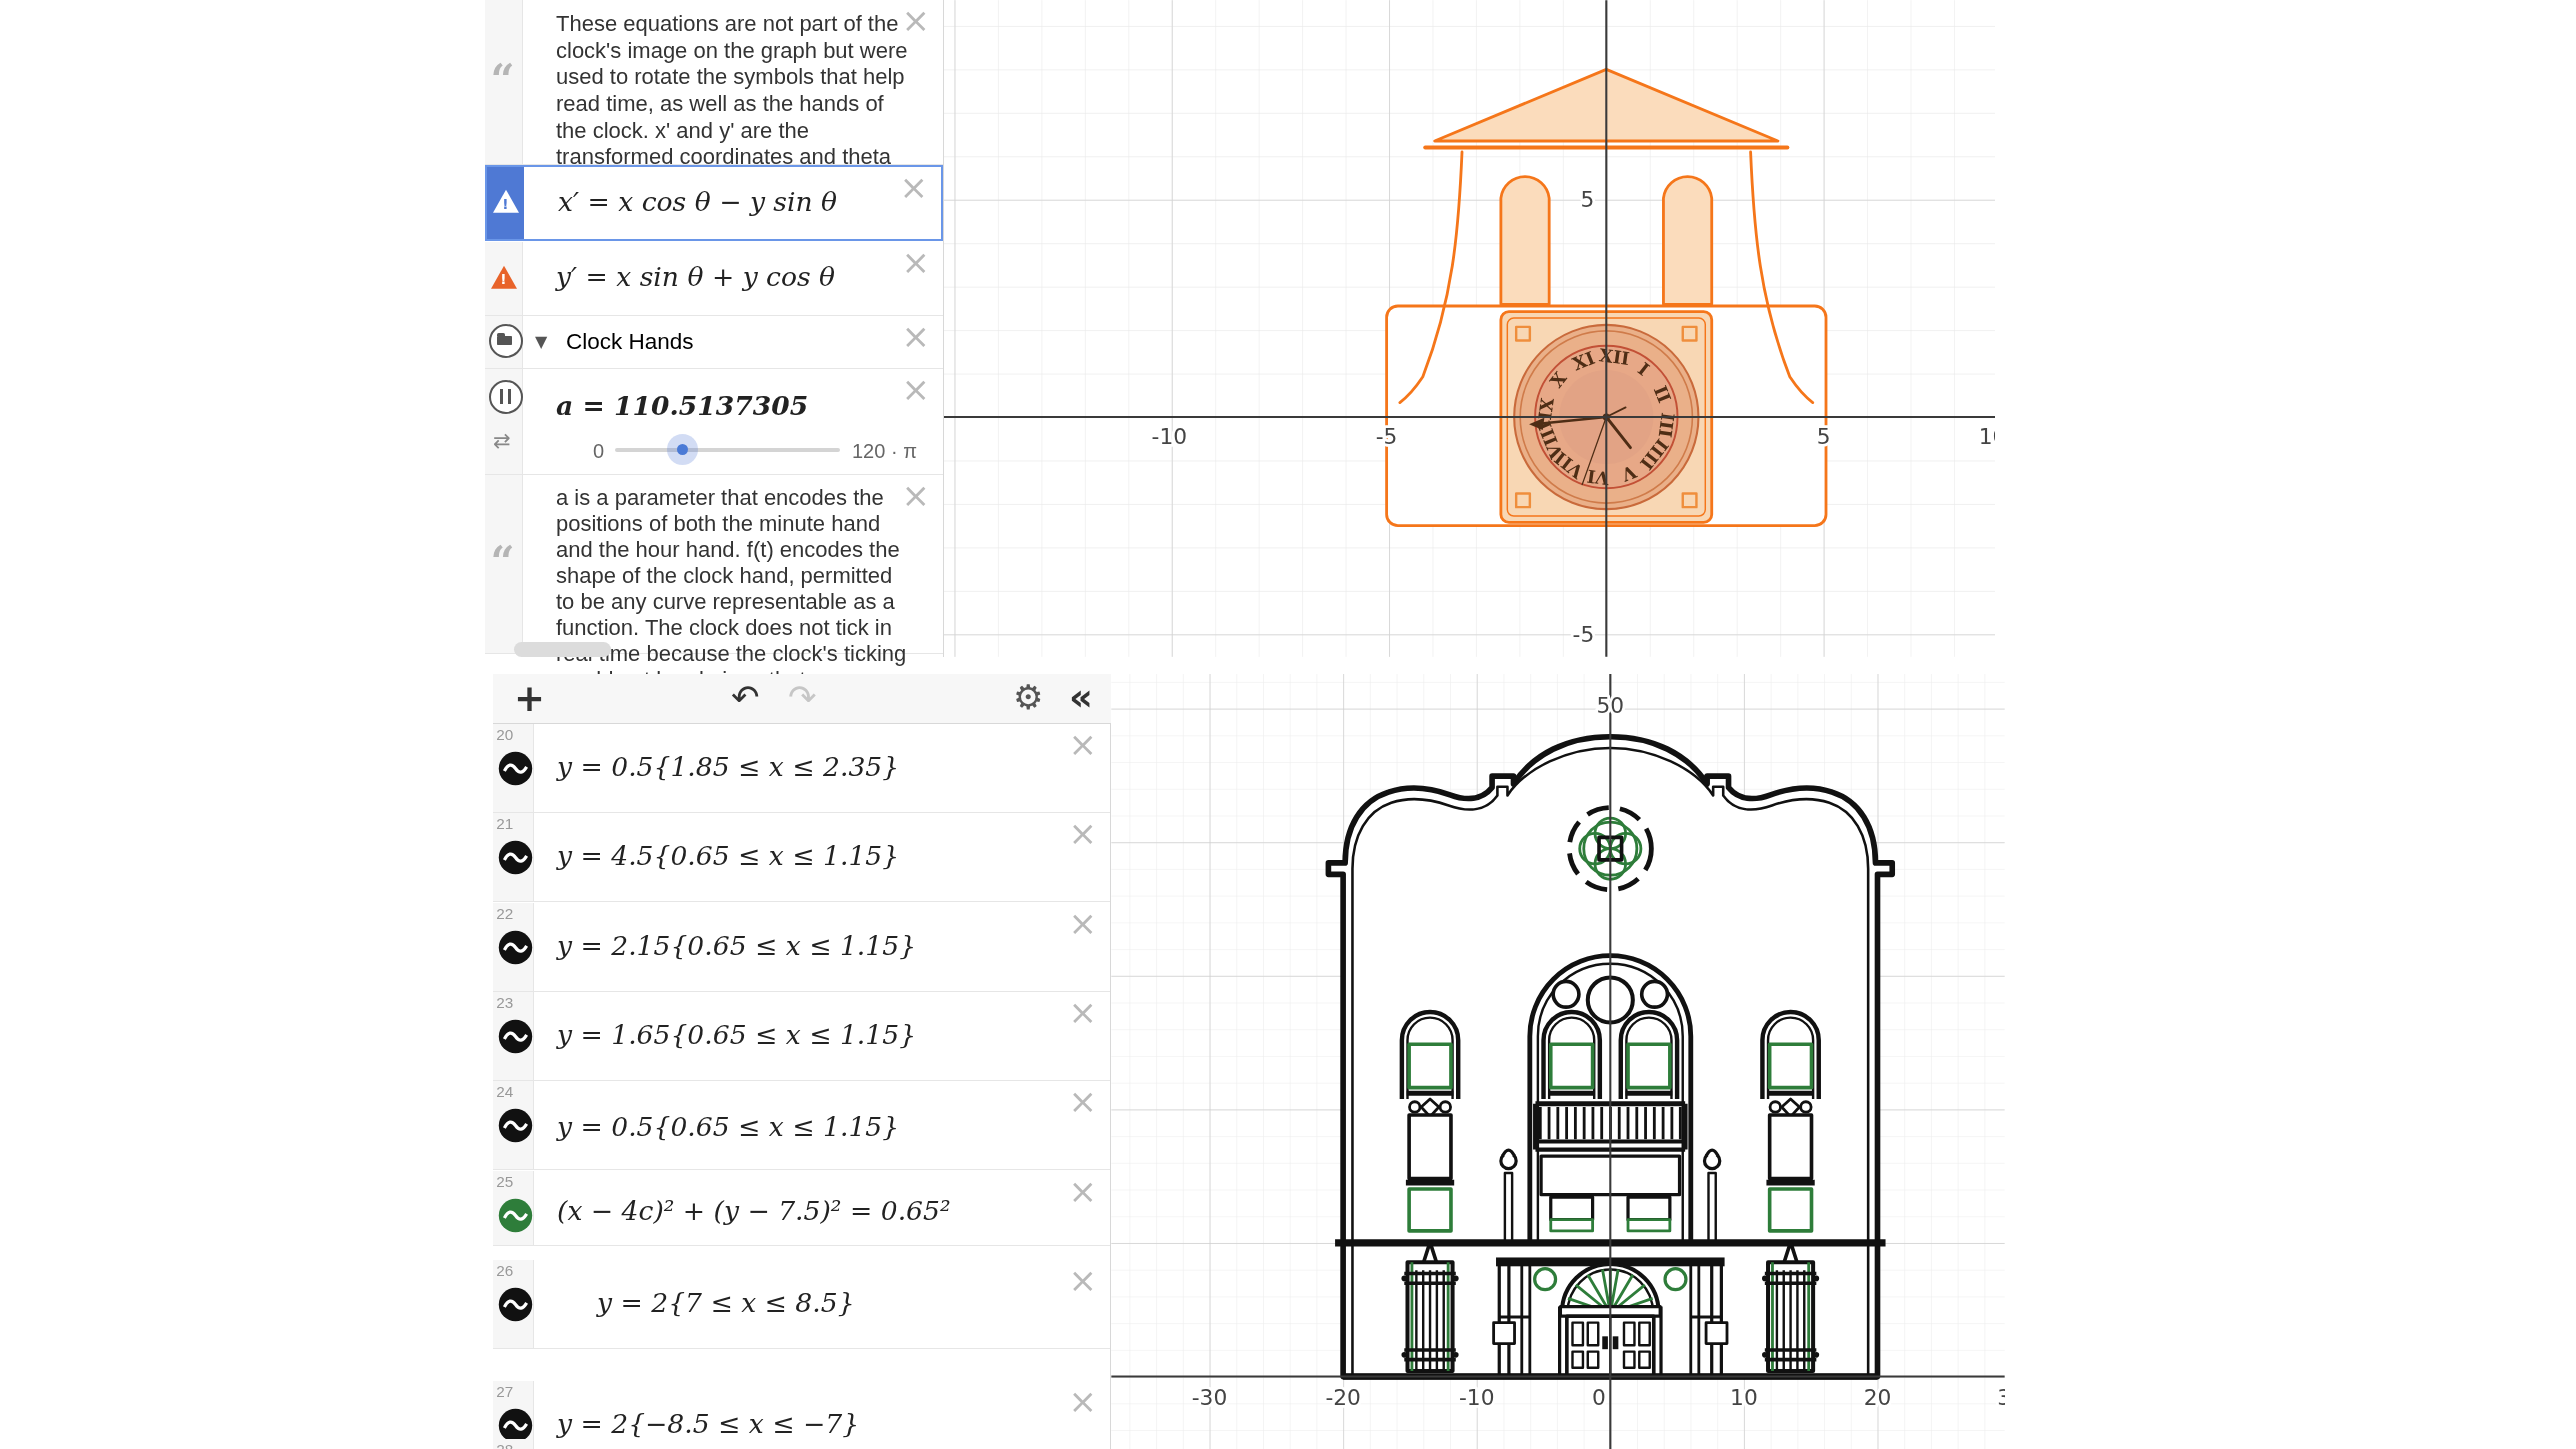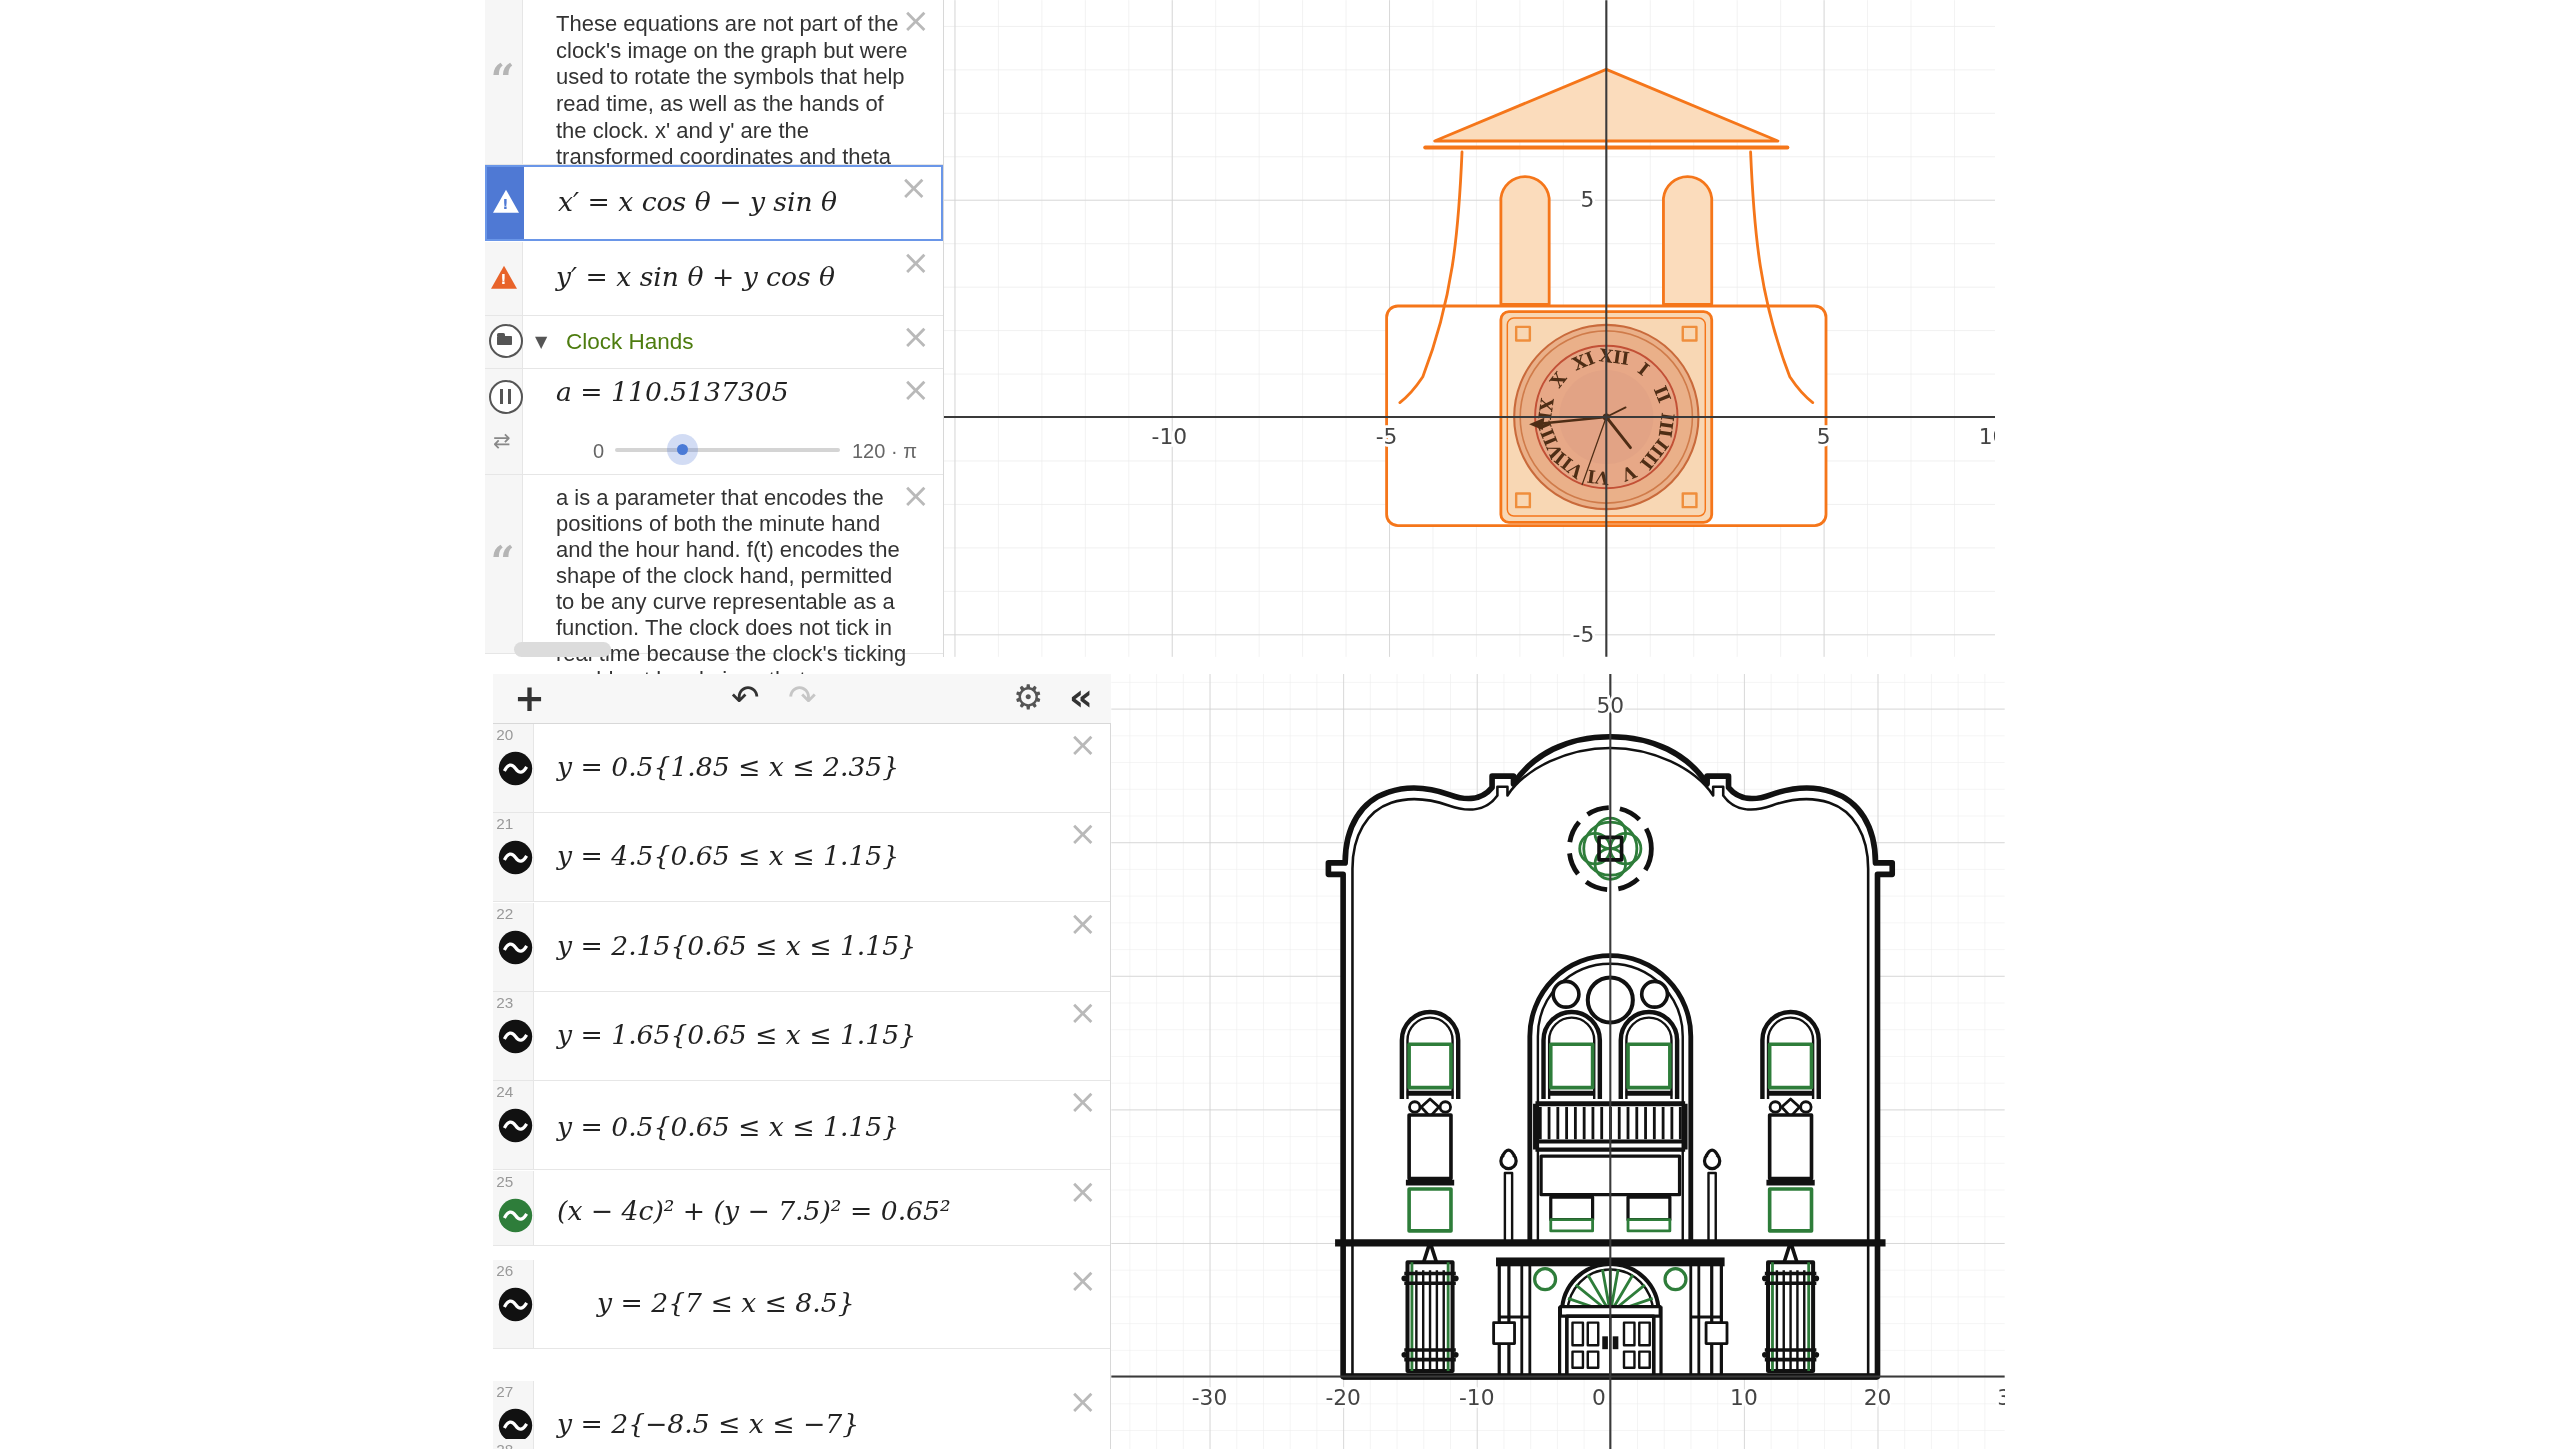--- a/index.html
+++ b/index.html
@@ -75,32 +75,32 @@
         <span class="closex">×</span>
       </div>
 
       <div class="xrow" style="top:316px;height:53px;">
         <div class="gutter" style="width:37px;">
           <span class="circ-ic" style="top:8px;">
               <span class="folder-g"></span>
             </span>
         </div>
         <span class="caret" style="left:50px;top:16px;">▼</span>
-        <div style="position:absolute;left:81px;top:13px;font:22.5px 'Liberation Sans',sans-serif;color:#4d7c0f;">Clock Hands</div>
+        <div style="position:absolute;left:81px;top:13px;font:22.5px 'Liberation Sans',sans-serif;color:#000000;">Clock Hands</div>
         <span class="closex">×</span>
       </div>
 
       <div class="xrow" style="top:369px;height:106px;">
         <div class="gutter" style="width:37px;">
           <span class="circ-ic" style="top:11.3px;">
               <span class="pause-g"></span>
             </span>
           <span class="loop-ic" style="top:60px;">⇄</span>
         </div>
-        <div class="latex" style="position:absolute;left:71px;top:7px;">a = 110.5137305</div>
+        <div class="latex" style="position:absolute;left:71px;top:21px;font-weight:bold;">a = 110.5137305</div>
         <span class="slider-lab" style="left:108px;top:71px;">0</span>
         <div class="track" style="left:130px;top:79px;width:225px;"></div>
         <div class="thumb" style="left:182px;top:65px;"></div>
         <span class="slider-lab" style="left:367px;top:71px;">120 · π</span>
         <span class="closex">×</span>
       </div>
 
       <div class="xrow" style="top:475px;height:179px;">
         <div class="gutter" style="width:37px;">
             <span class="quote">“</span>

